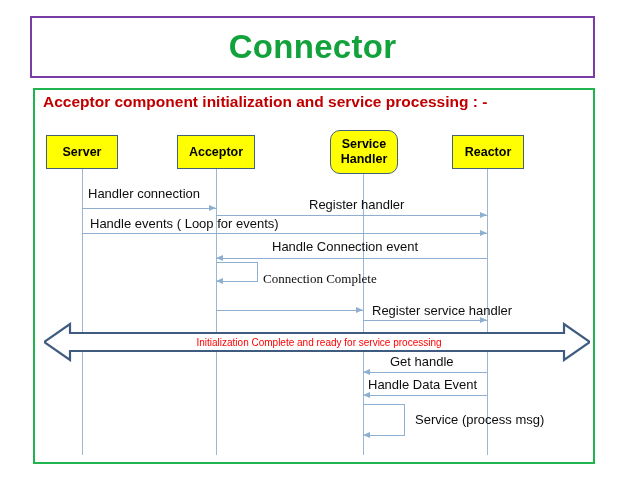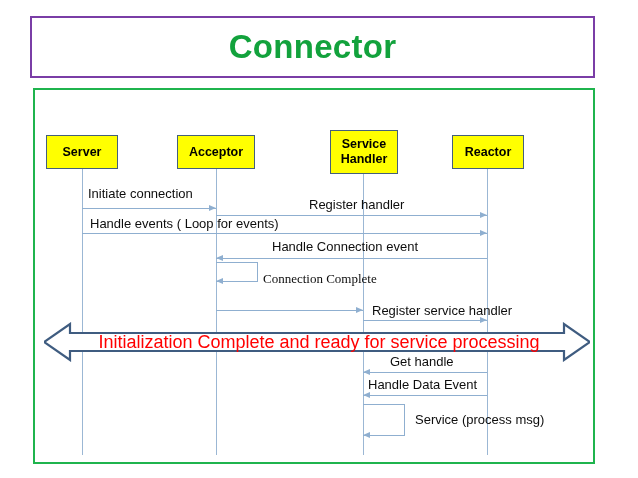--- a/index.html
+++ b/index.html
@@ -123,61 +123,62 @@
     width: 546px; height: 40px;
   }
   #banner-label {
     position: absolute;
     left: 0; top: 322px;
     width: 638px; height: 40px;
     display: flex;
     align-items: center;
     justify-content: center;
     color: #FF0000;
-    font-size: 18px;
+    font-size: 10px;
     white-space: nowrap;
     pointer-events: none;
   }
 </style>
 </head>
 <body>
 
 <div id="page">
 
   <div id="title-box" style="border-color: rgb(122, 61, 166);">
     <span id="title-text" style="color: rgb(18, 162, 60);">Connector</span>
   </div>
 
   <div id="content-frame" style="border-color: rgb(31, 180, 77);"></div>
+  <div id="subtitle-text" style="color: rgb(192, 0, 0);">Acceptor component initialization and service processing :  -</div>
 
   <div id="diagram-layer" style="position:absolute;left:0;top:0;width:638px;height:478px;">
       <div class="lifeline-line" style="left: 82px; top: 169px; height: 286px; background: rgb(155, 183, 212);"></div>
       <div class="lifeline-line" style="left: 216px; top: 169px; height: 286px; background: rgb(155, 183, 212);"></div>
       <div class="lifeline-line" style="left: 363px; top: 174px; height: 281px; background: rgb(155, 183, 212);"></div>
       <div class="lifeline-line" style="left: 487px; top: 169px; height: 286px; background: rgb(155, 183, 212);"></div>
       <div class="actor-box" style="left: 46px; top: 135px; width: 72px; height: 34px; background: rgb(255, 255, 0); border-color: rgb(68, 96, 123);">
         <span>Server</span>
       </div>
       <div class="actor-box" style="left: 177px; top: 135px; width: 78px; height: 34px; background: rgb(255, 255, 0); border-color: rgb(68, 96, 123);">
         <span>Acceptor</span>
       </div>
-      <div class="actor-box" style="left: 330px; top: 130px; width: 68px; height: 44px; background: rgb(255, 255, 0); border-color: rgb(68, 96, 123);">
+      <div class="actor-box" style="left: 330px; top: 130px; width: 68px; height: 44px; background: rgb(255, 255, 0); border-color: rgb(68, 96, 123); border-radius: 10px;">
         <span>
           <div>Service</div>
           <div>Handler</div>
         </span>
       </div>
       <div class="actor-box" style="left: 452px; top: 135px; width: 72px; height: 34px; background: rgb(255, 255, 0); border-color: rgb(68, 96, 123);">
         <span>Reactor</span>
       </div>
       <div class="self-loop" style="left: 216px; top: 262px; width: 42px; height: 20px;"></div>
       <div class="self-loop" style="left: 363px; top: 404px; width: 42px; height: 32px;"></div>
       <div class="msg-line" style="left: 82px; top: 208px; width: 134px;"></div>
       <div class="arrow-head right" style="left: 209px; top: 205px;"></div>
-      <div class="msg-label" style="left: 88px; top: 186px;">Initiate connection</div>
+      <div class="msg-label" style="left: 88px; top: 186px;">Handler connection</div>
       <div class="msg-line" style="left: 216px; top: 215px; width: 271px;"></div>
       <div class="arrow-head right" style="left: 480px; top: 212px;"></div>
       <div class="msg-label" style="left: 309px; top: 197px;">Register handler</div>
       <div class="msg-line" style="left: 82px; top: 233px; width: 405px;"></div>
       <div class="arrow-head right" style="left: 480px; top: 230px;"></div>
       <div class="msg-label" style="left: 90px; top: 216px;">Handle events  ( Loop for events)</div>
       <div class="msg-line" style="left: 216px; top: 258px; width: 271px;"></div>
       <div class="arrow-head left" style="left: 216px; top: 255px;"></div>
       <div class="msg-label" style="left: 272px; top: 239px;">Handle  Connection event</div>
       <div class="arrow-head left" style="left: 216px; top: 277.5px;"></div>

